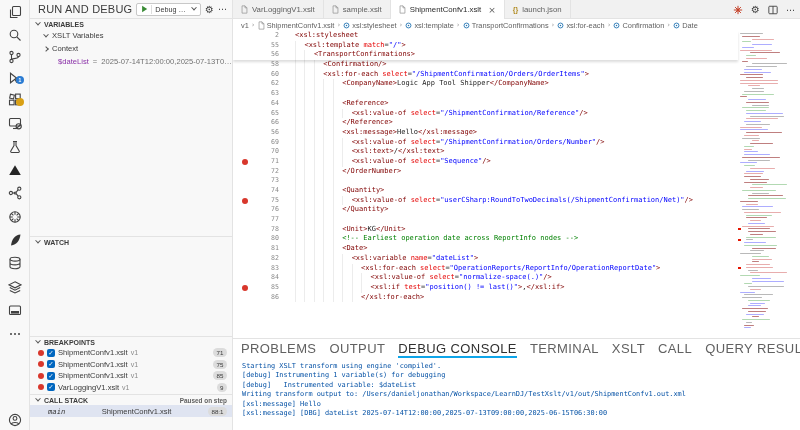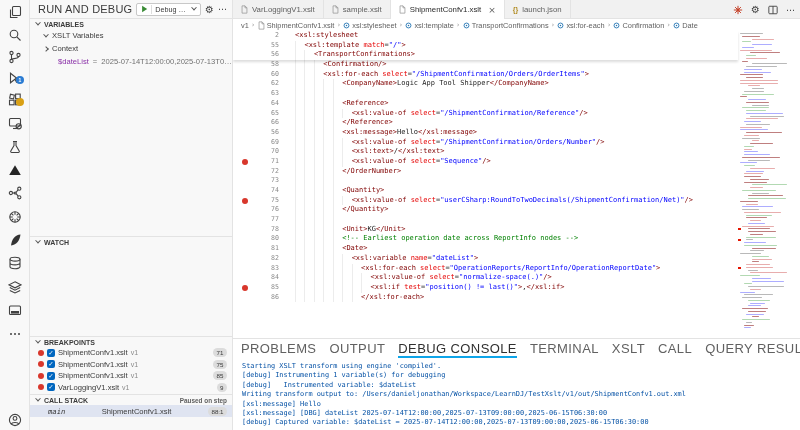--- a/index.html
+++ b/index.html
@@ -747,17 +747,16 @@
 
         </div>
       </div>
       <div id="console">
           <div class="cline">Starting XSLT transform using engine 'compiled'.</div>
           <div class="cline">[debug] Instrumenting 1 variable(s) for debugging</div>
           <div class="cline">[debug]   Instrumented variable: $dateList</div>
           <div class="cline">Writing transform output to: /Users/danieljonathan/Workspace/LearnDJ/TestXslt/v1/out/ShipmentConfv1.out.xml</div>
           <div class="cline">[xsl:message] Hello</div>
           <div class="cline">[xsl:message] [DBG] dateList 2025-07-14T12:00:00,2025-07-13T09:00:00,2025-06-15T06:30:00</div>
-          <div class="cline">[debug] Captured variable: $dateList = 2025-07-14T12:00:00,2025-07-13T09:00:00,2025-06-15T06:30:00</div>
         </div>
     </div>
   </div>
 </div>
 
 </body></html>

